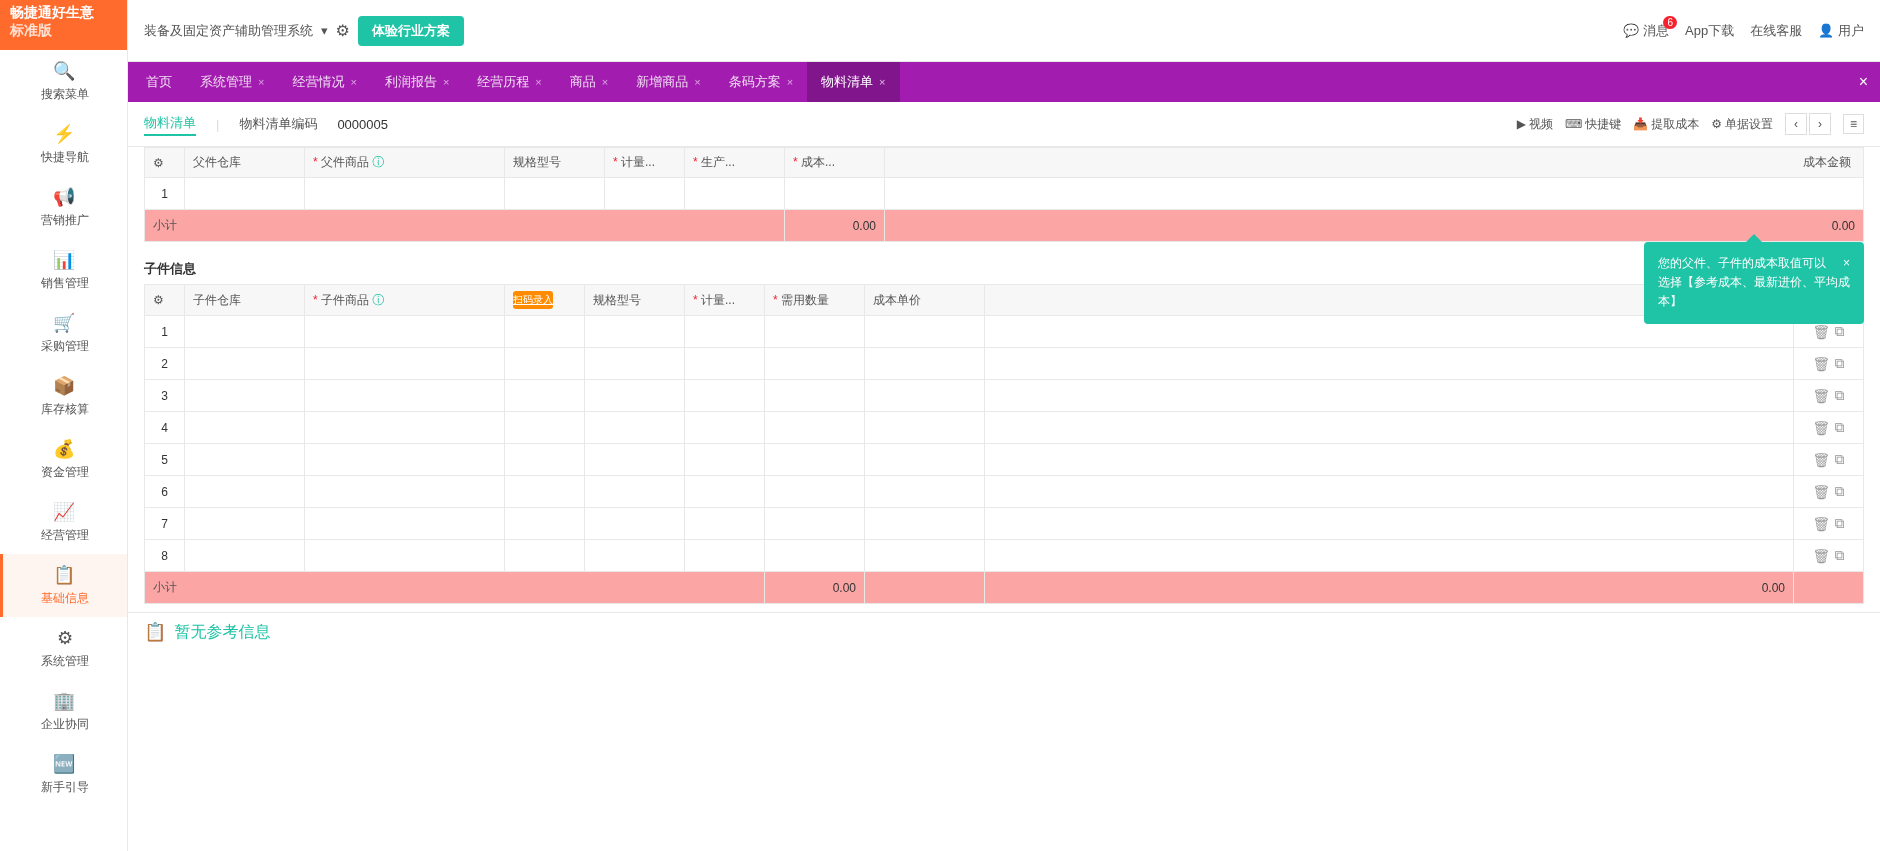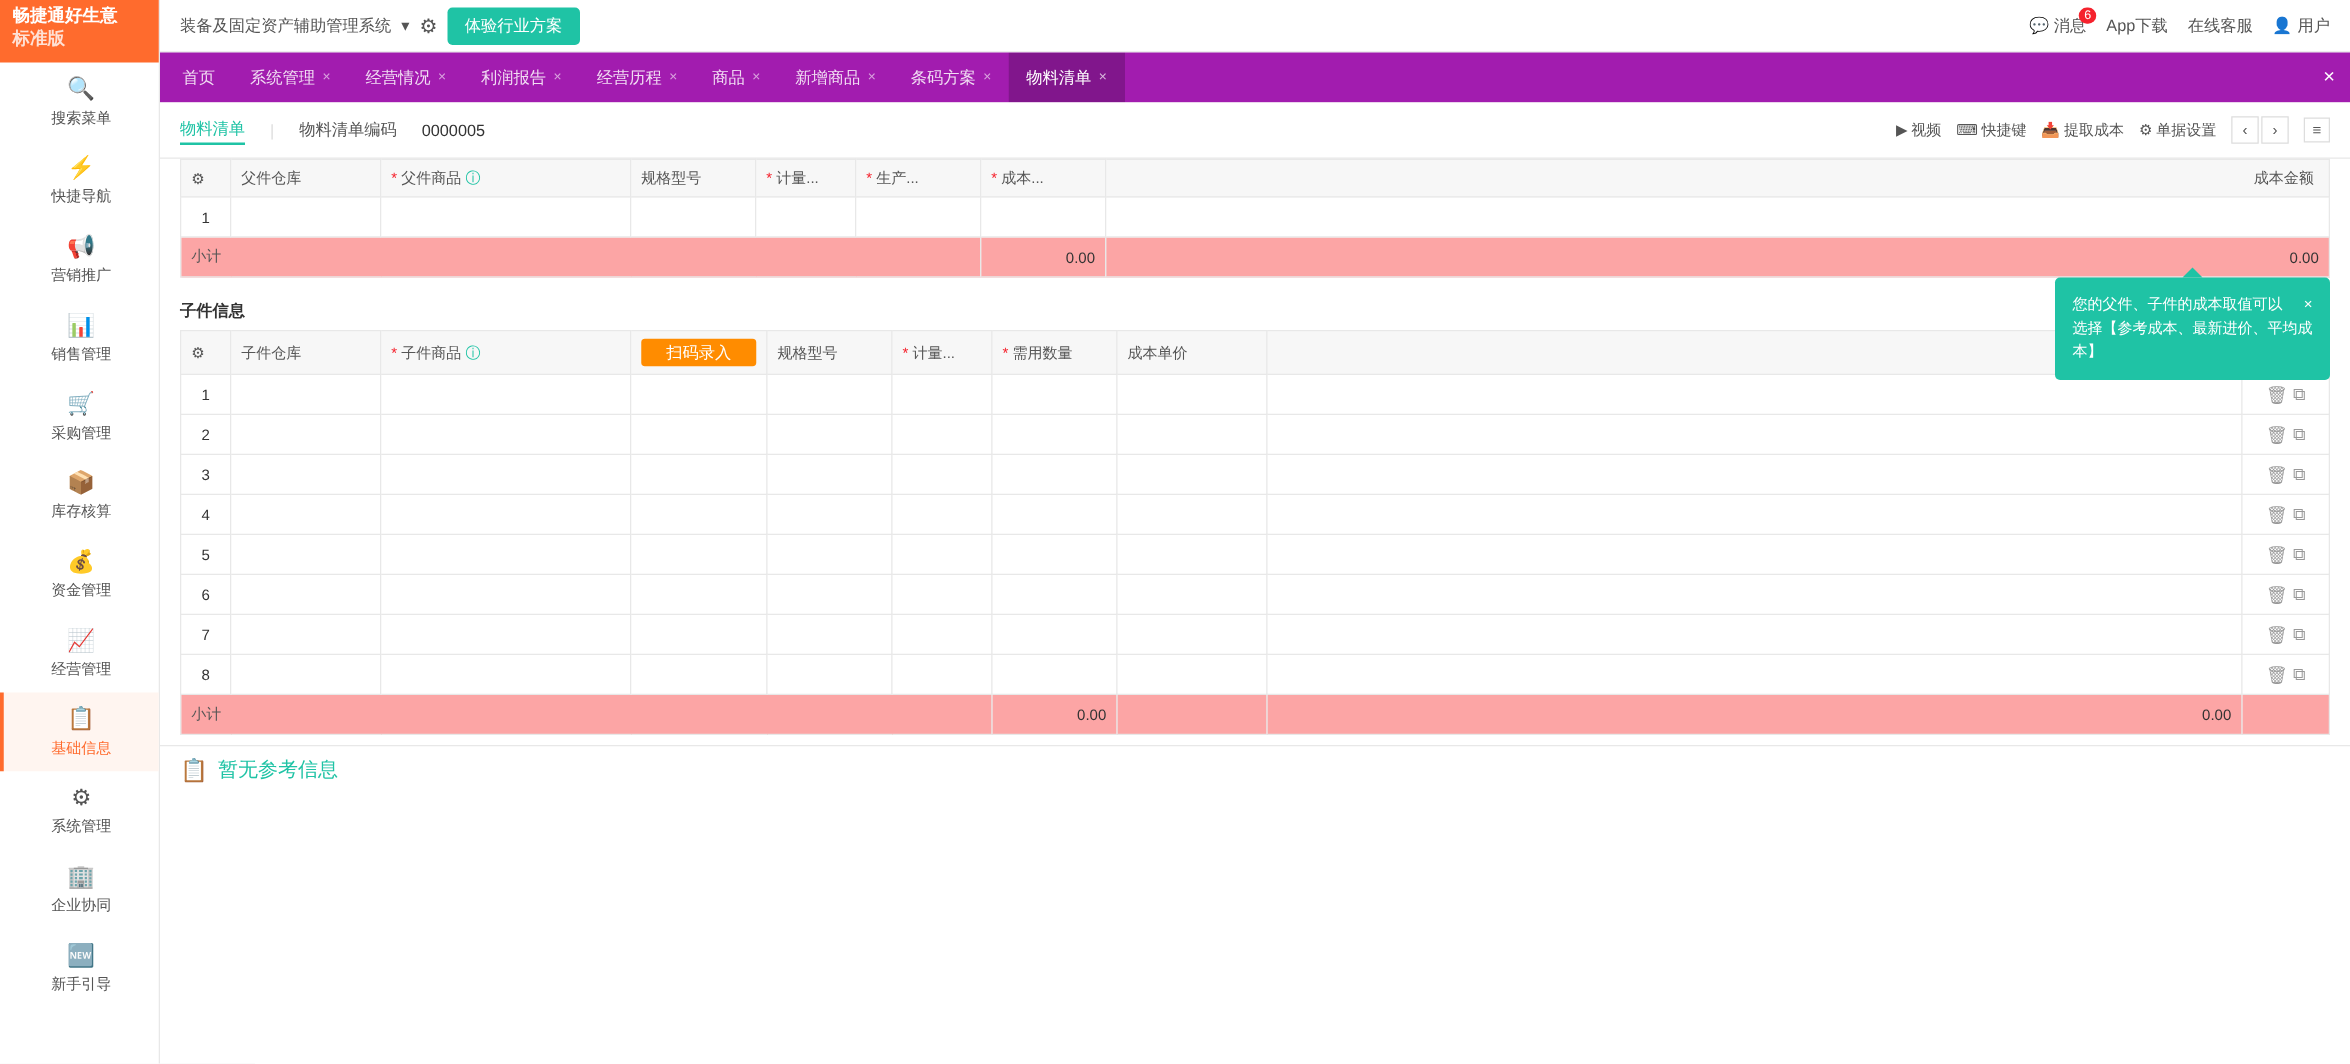--- a/index.html
+++ b/index.html
@@ -10,23 +10,23 @@
     .sidebar-logo { background: #ff6b2d; color: white; padding: 10px; height: 50px; display: flex; align-items: flex-end; gap: 6px; font-size: 14px; font-weight: bold; }
     .sidebar-logo-sub { font-size: 14px; color: rgba(255,255,255,0.8); }
     .sidebar-item { display: flex; flex-direction: column; align-items: center; padding: 10px 5px; cursor: pointer; color: #555; font-size: 12px; gap: 4px; border-left: 3px solid transparent; }
     .sidebar-item.active { background: #fff5f0; color: #ff6b2d; border-left-color: #ff6b2d; }
     .sidebar-icon { font-size: 18px; }
 
     
     .main { flex: 1; display: flex; flex-direction: column; overflow: hidden; }
 
     
-    .topbar { background: #fff; border-bottom: 1px solid #e8e8e8; height: 42px; display: flex; align-items: center; justify-content: space-between; padding: 0 16px; }
+    .topbar { background: #fff; border-bottom: 1px solid #e8e8e8; height: 62px; display: flex; align-items: center; justify-content: space-between; padding: 0 16px; }
     .topbar-left { display: flex; align-items: center; gap: 8px; color: #555; font-size: 13px; }
-    .topbar-btn { background: #1fc3a5; color: white; border: none; padding: 6px 14px; border-radius: 4px; cursor: pointer; font-size: 13px; }
+    .topbar-btn { background: #1fc3a5; color: white; border: none; padding: 6px 14px; border-radius: 4px; cursor: pointer; font-size: 13px; font-weight: bold; }
     .topbar-right { display: flex; align-items: center; gap: 16px; color: #555; font-size: 13px; }
     .topbar-badge { position: relative; }
     .badge { background: #f5222d; color: white; border-radius: 10px; font-size: 10px; padding: 1px 4px; position: absolute; top: -6px; right: -8px; }
 
     
     .nav-tabs { background: #a21caf; display: flex; align-items: center; height: 40px; padding: 0 4px; overflow: hidden; }
     .nav-tab { color: rgba(255,255,255,0.85); padding: 0 14px; height: 40px; display: flex; align-items: center; cursor: pointer; font-size: 13px; white-space: nowrap; gap: 6px; }
     .nav-tab.active { background: rgba(0,0,0,0.2); color: white; font-weight: 500; }
     .nav-tab-close { font-size: 11px; opacity: 0.7; }
     .nav-close-all { margin-left: auto; color: white; cursor: pointer; padding: 0 8px; font-size: 16px; }
@@ -53,21 +53,21 @@
     
     .data-table { width: 100%; border-collapse: collapse; font-size: 12px; }
     .data-table th { background: #f7f7f7; border: 1px solid #e8e8e8; padding: 6px 8px; color: #555; font-weight: normal; text-align: left; white-space: nowrap; }
     .data-table th .required { color: #f5222d; }
     .data-table td { border: 1px solid #e8e8e8; padding: 4px 8px; height: 32px; color: #333; vertical-align: middle; }
     .subtotal-row td { background: #fca5a5; font-weight: 500; }
     .subtotal-label { color: #555; }
     .num-cell { text-align: right; }
     .row-num { color: #999; text-align: center; }
     .th-settings { background: #f7f7f7; border: 1px solid #e8e8e8; padding: 6px 8px; text-align: center; width: 40px; }
-    .scan-btn { background: #ff8c00; color: white; border: none; padding: 2px 20px; border-radius: 3px; font-size: 13px; cursor: pointer; }
+    .scan-btn { background: #ff8c00; color: white; border: none; padding: 2px 0; border-radius: 3px; font-size: 10px; cursor: pointer; text-decoration: underline; }
     .action-btns { display: flex; gap: 4px; justify-content: center; }
     .action-btn { background: none; border: none; cursor: pointer; color: #999; font-size: 14px; }
 
     
     .tooltip-box { position: absolute; right: 16px; top: 140px; background: #1fc3a5; color: white; padding: 12px 14px; border-radius: 4px; font-size: 12px; line-height: 1.6; width: 220px; z-index: 100; }
     .tooltip-close { float: right; cursor: pointer; margin-left: 8px; }
     .tooltip-arrow { position: absolute; top: -8px; left: 50%; transform: translateX(-50%); width: 0; height: 0; border-left: 8px solid transparent; border-right: 8px solid transparent; border-bottom: 8px solid #1fc3a5; }
 
     
     .bottom-area { padding: 8px 16px; border-top: 1px solid #e8e8e8; display: flex; align-items: center; gap: 8px; background: #fff; }

